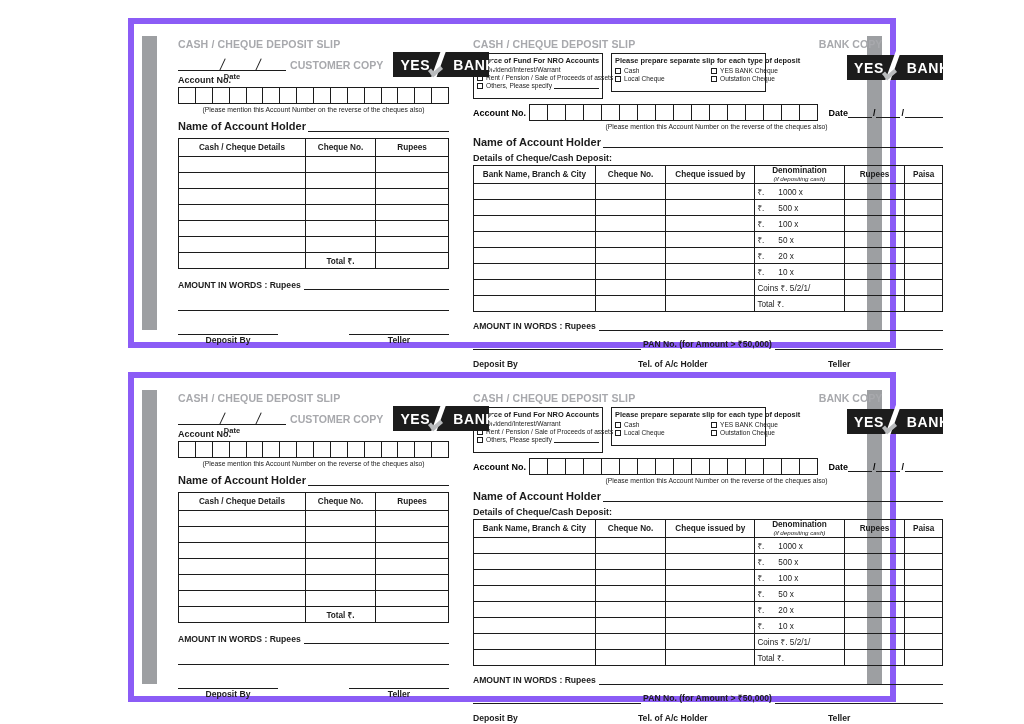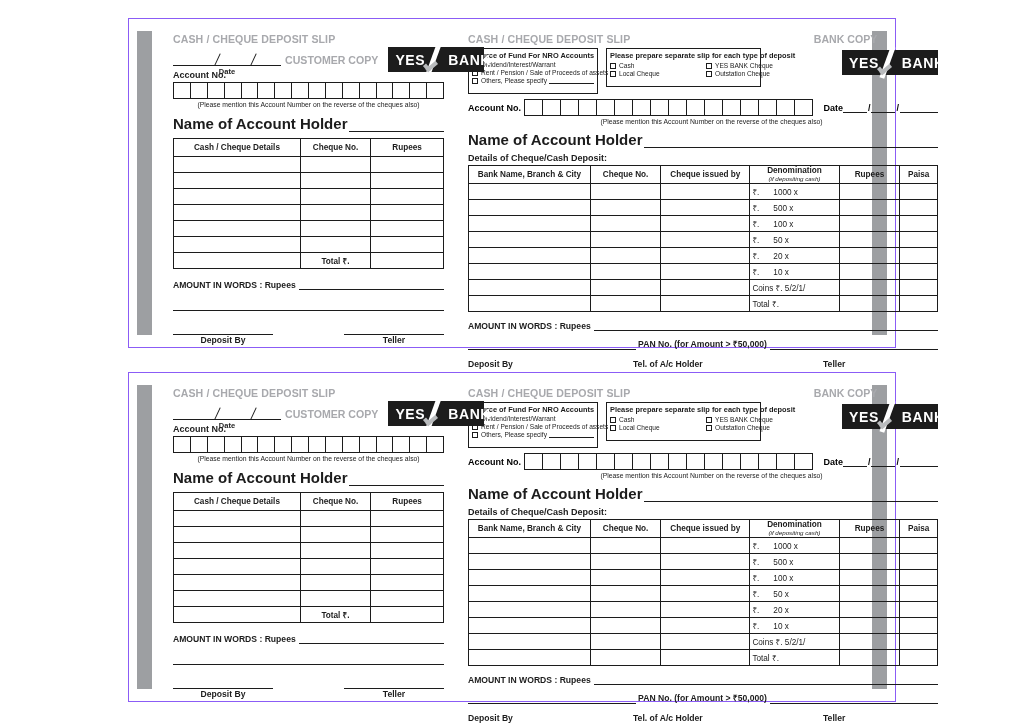--- a/index.html
+++ b/index.html
@@ -15,21 +15,21 @@
     width: 1024px; height: 724px;
     background: #ffffff;
   }
 
   
   .slip {
     position: absolute;
     left: 128px;
     width: 768px;
     background: #ffffff;
-    border: 1px solid #8b5cf6;
+    border: 6px solid #8b5cf6;
   }
   .slip-1 { top: 18px; height: 330px; }
   .slip-2 { top: 372px; height: 330px; }
 
   .strip {
     position: absolute;
     top: 12px; bottom: 12px;
     width: 15px;
     background: #9d9fa2;
   }
@@ -162,21 +162,21 @@
     font-size: 6.8px;
     color: #1c1c1c;
     text-align: center;
     margin-top: 1.5px;
   }
 
   
   .ul-field {
     display: flex;
     align-items: flex-end;
-    font-size: 15px;
+    font-size: 11px;
     font-weight: bold;
     color: #1c1c1c;
     white-space: nowrap;
   }
   .ul-field .rule {
     flex: 1;
     border-bottom: 1px solid #1c1c1c;
     height: 9px;
     margin-left: 2px;
   }

